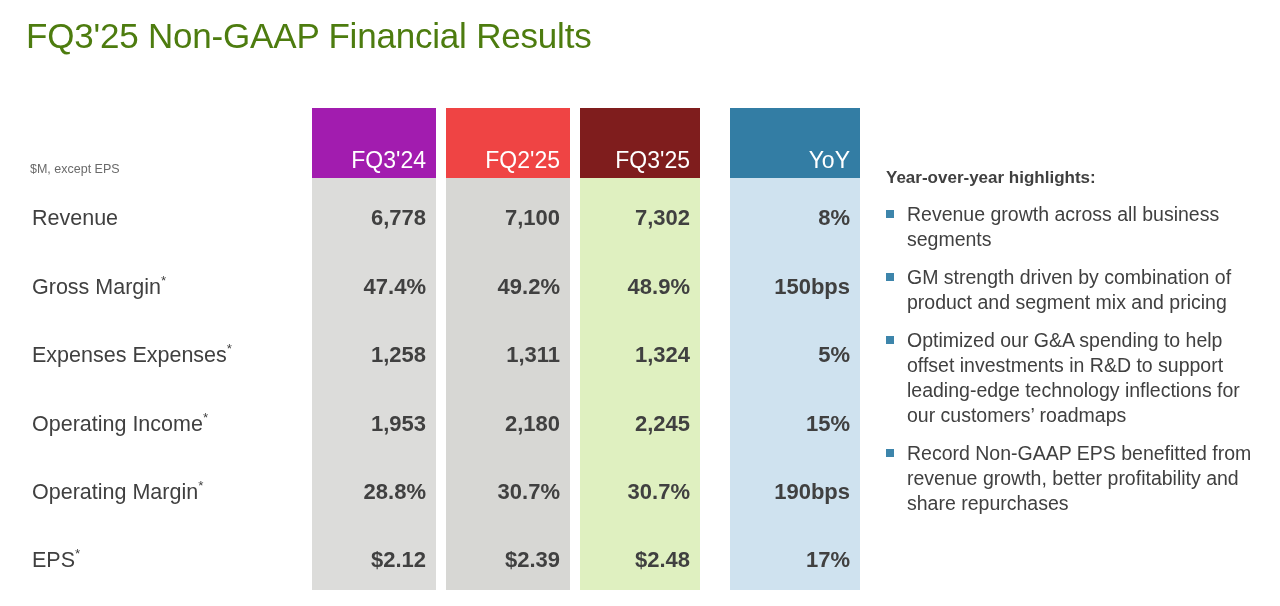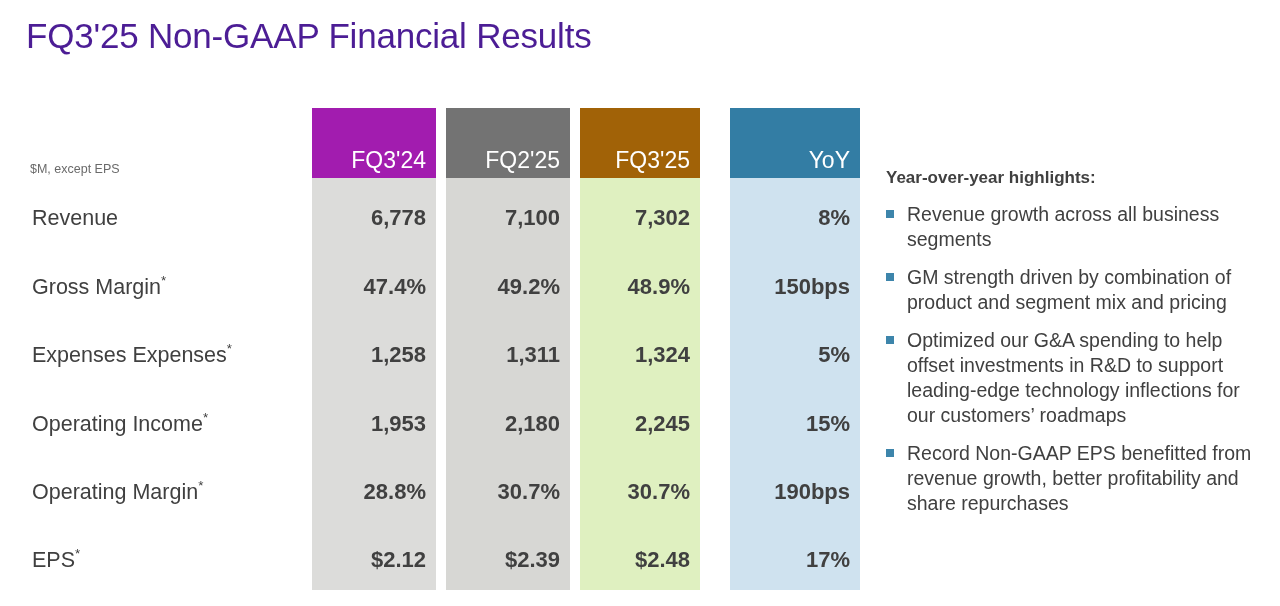--- a/index.html
+++ b/index.html
@@ -18,21 +18,21 @@
   }
 
   
   #slide-title {
     position: absolute;
     left: 26px;
     top: 16px;
     font-size: 35px;
     font-weight: normal;
     letter-spacing: -0.2px;
-    color: #4c1d95;
+    color: #4d7c0f;
     white-space: nowrap;
   }
 
   
   #units-caption {
     position: absolute;
     left: 30px;
     top: 162px;
     font-size: 12.5px;
     color: #6a6a6a;
@@ -56,22 +56,22 @@
   }
   .col-band.c0 { left: 282px; width: 124px; }
   .col-band.c1 { left: 416px; width: 124px; }
   .col-band.c2 { left: 550px; width: 120px; }
   .col-band.c3 { left: 700px; width: 130px; }
 
   .band-body { position: absolute; left: 0; right: 0; top: 70px; bottom: 0; }
   .band-head { position: absolute; left: 0; right: 0; top: 0; height: 70px; }
 
   .c0 .band-head { background: #a21caf; text-align: center; }
-  .c1 .band-head { background: #737373; }
-  .c2 .band-head { background: #a16207; }
+  .c1 .band-head { background: #ef4444; }
+  .c2 .band-head { background: #7f1d1d; }
   .c3 .band-head { background: #337da4; }
 
   .c0 .band-body { background: #dcdcda; }
   .c1 .band-body { background: #d7d7d4; }
   .c2 .band-body { background: #dff0c0; }
   .c3 .band-body { background: #cfe2ef; }
 
   .head-label {
     position: absolute;
     right: 10px;

